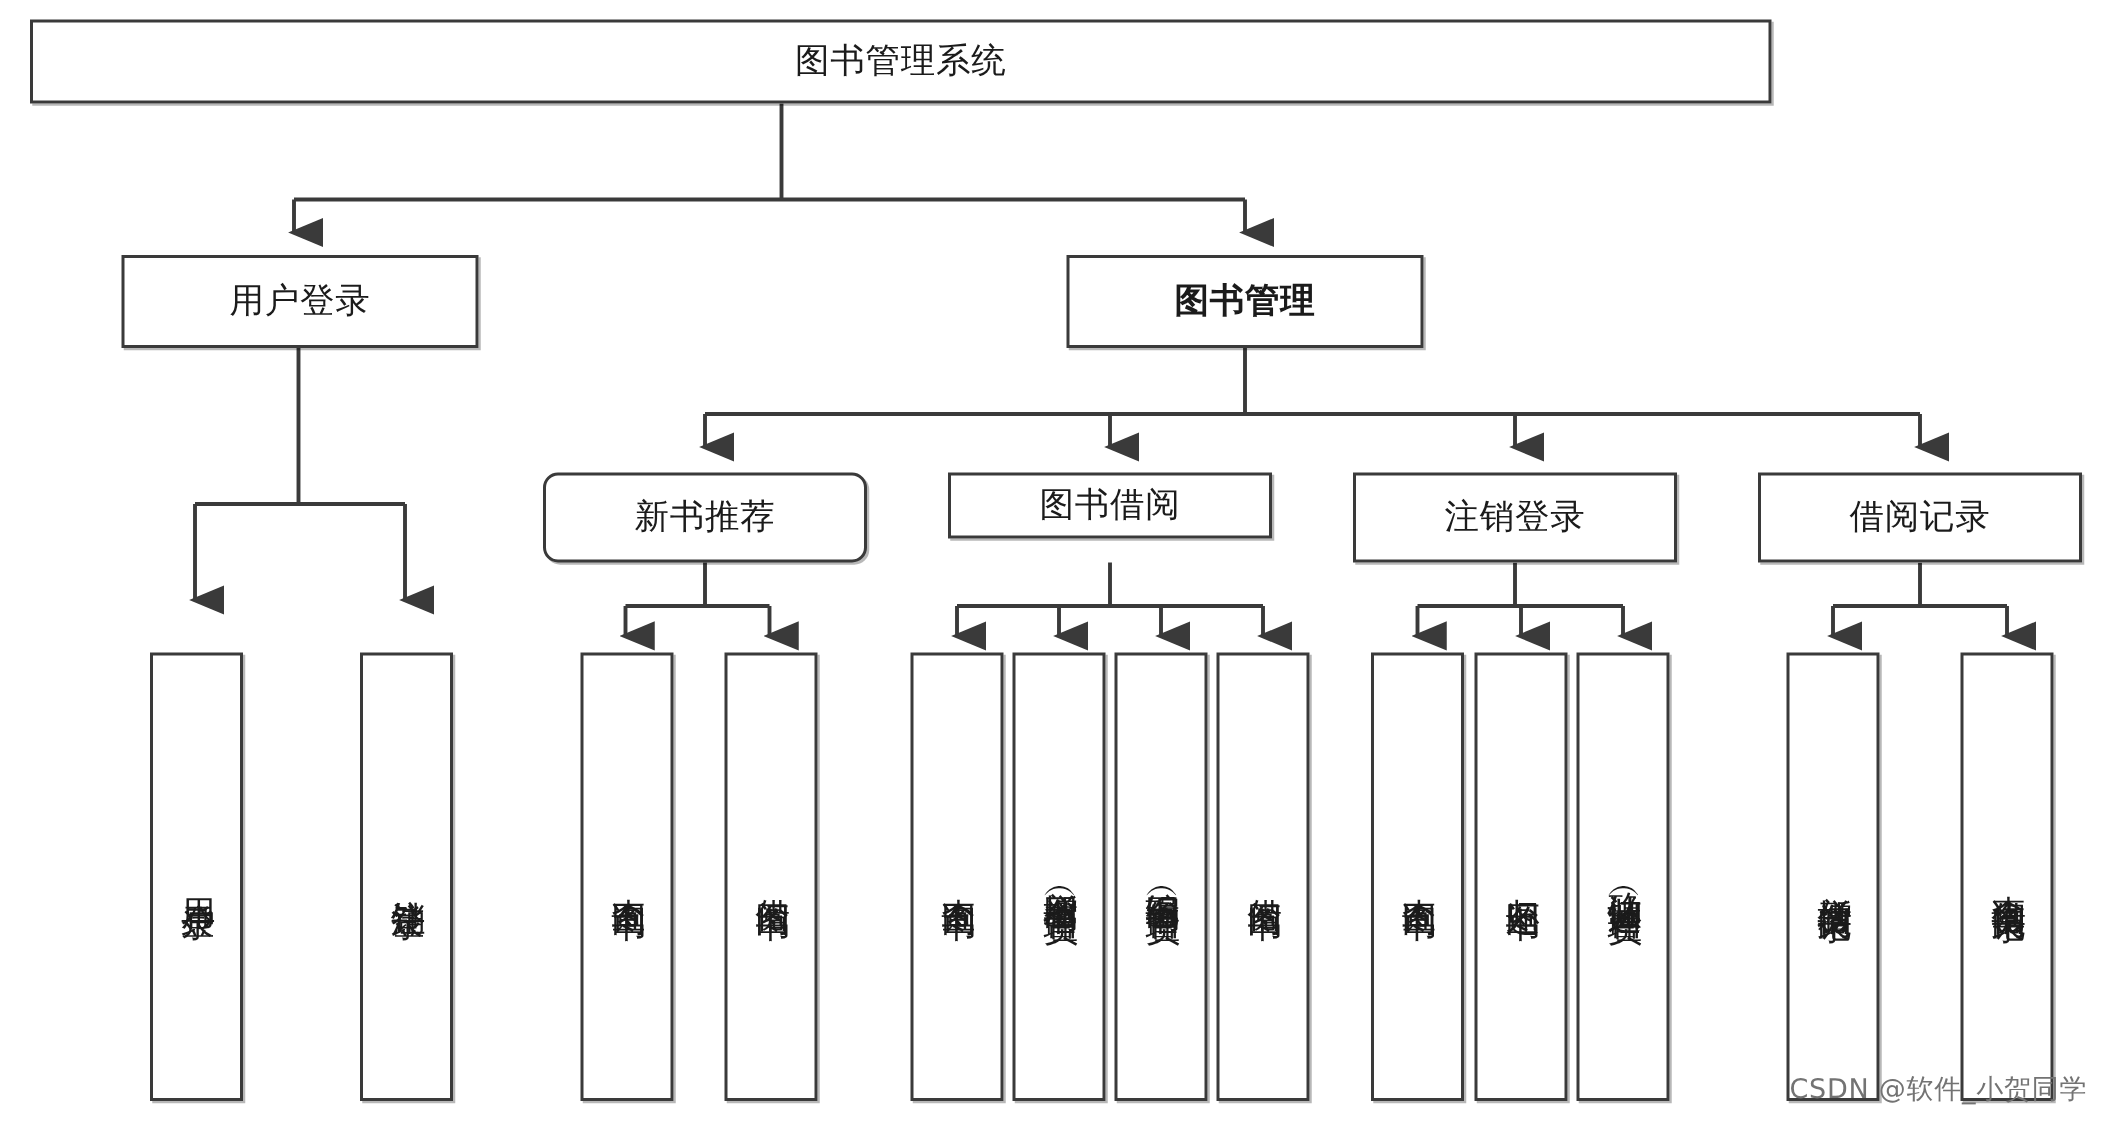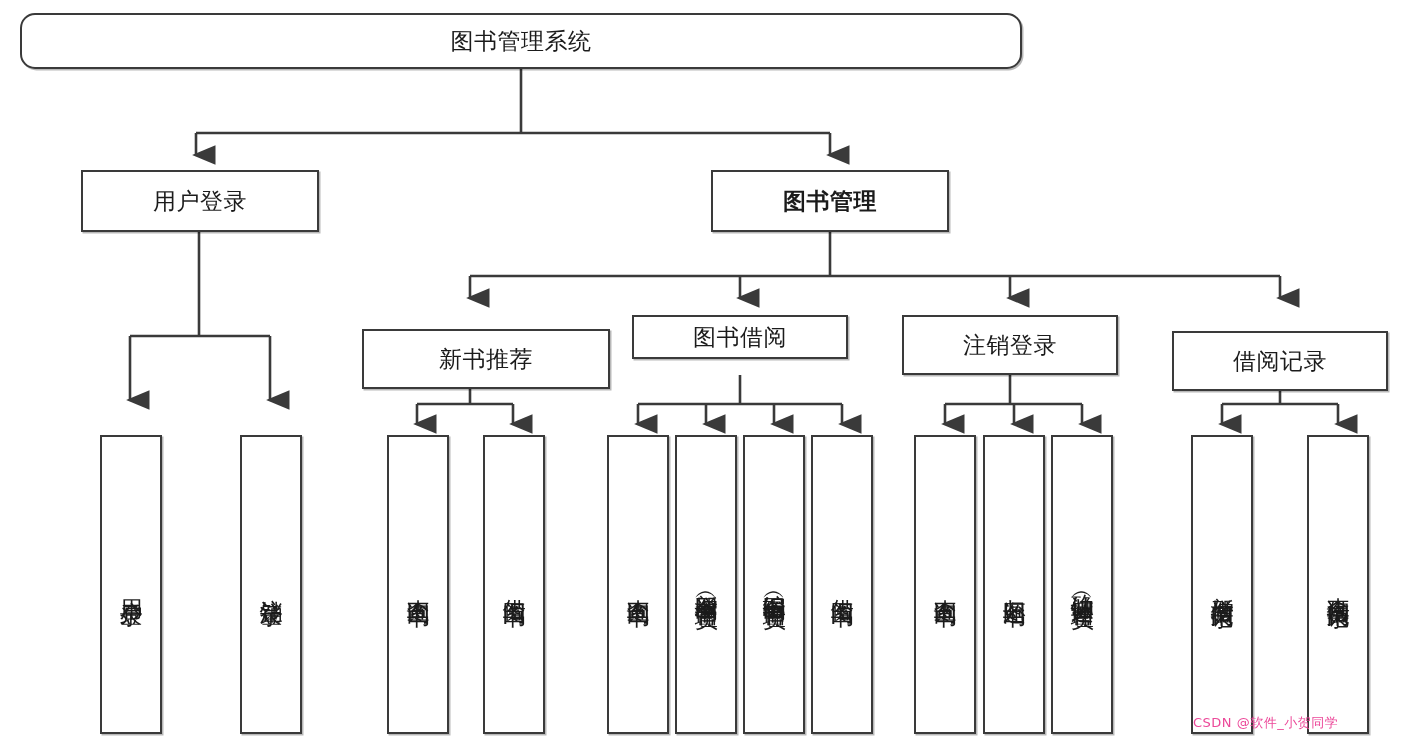--- a/index.html
+++ b/index.html
@@ -48,22 +48,22 @@
     writing-mode: vertical-rl;
     text-orientation: upright;
     font-size: 23px;
     line-height: 1.28;
     letter-spacing: 2px;
     white-space: normal;
     max-height: 100%;
   }
   .watermark {
     position: absolute;
-    font-size: 13px;
-    color: #ec4899;
+    font-size: 18px;
+    color: #737373;
     letter-spacing: 0.5px;
     white-space: nowrap;
     user-select: none;
   }
 </style>
 </head>
 <body>
 
 <div id="canvas">
 
@@ -110,41 +110,41 @@
       <path d="M 1014 404 L 1014 424" marker-end="url(#arrow)"></path>
       <path d="M 1082 404 L 1082 424" marker-end="url(#arrow)"></path>
 
       <path d="M 1280 375 L 1280 404"></path>
       <path d="M 1222 404 L 1338 404"></path>
       <path d="M 1222 404 L 1222 424" marker-end="url(#arrow)"></path>
       <path d="M 1338 404 L 1338 424" marker-end="url(#arrow)"></path>
     </g>
   </svg>
 
-  <div class="node" style="left:20px; top:13px; width:1002px; height:56px;border-radius:15px;">
+  <div class="node" style="left:20px; top:13px; width:1161px; height:56px;">
     <span class="label">图书管理系统</span>
   </div>
 
   <div class="node" style="left:81px; top:170px; width:238px; height:62px;">
     <span class="label">用户登录</span>
   </div>
   <div class="node" style="left:711px; top:170px; width:238px; height:62px;font-weight:bold;">
     <span class="label">图书管理</span>
   </div>
 
-  <div class="node" style="left:362px; top:329px; width:248px; height:60px;">
+  <div class="node" style="left:362px; top:315px; width:216px; height:60px;border-radius:10px;">
     <span class="label">新书推荐</span>
   </div>
   <div class="node" style="left:632px; top:315px; width:216px; height:44px;">
     <span class="label">图书借阅</span>
   </div>
   <div class="node" style="left:902px; top:315px; width:216px; height:60px;">
     <span class="label">注销登录</span>
   </div>
-  <div class="node" style="left:1172px; top:315px; width:216px; height:60px;margin-top:16px;">
+  <div class="node" style="left:1172px; top:315px; width:216px; height:60px;">
     <span class="label">借阅记录</span>
   </div>
 
   <div class="node leaf" style="left:100px; top:435px; width:62px; height:299px;">
     <span class="label">用户登录</span>
   </div>
   <div class="node leaf" style="left:240px; top:435px; width:62px; height:299px;">
     <span class="label">注销登录</span>
   </div>
 

